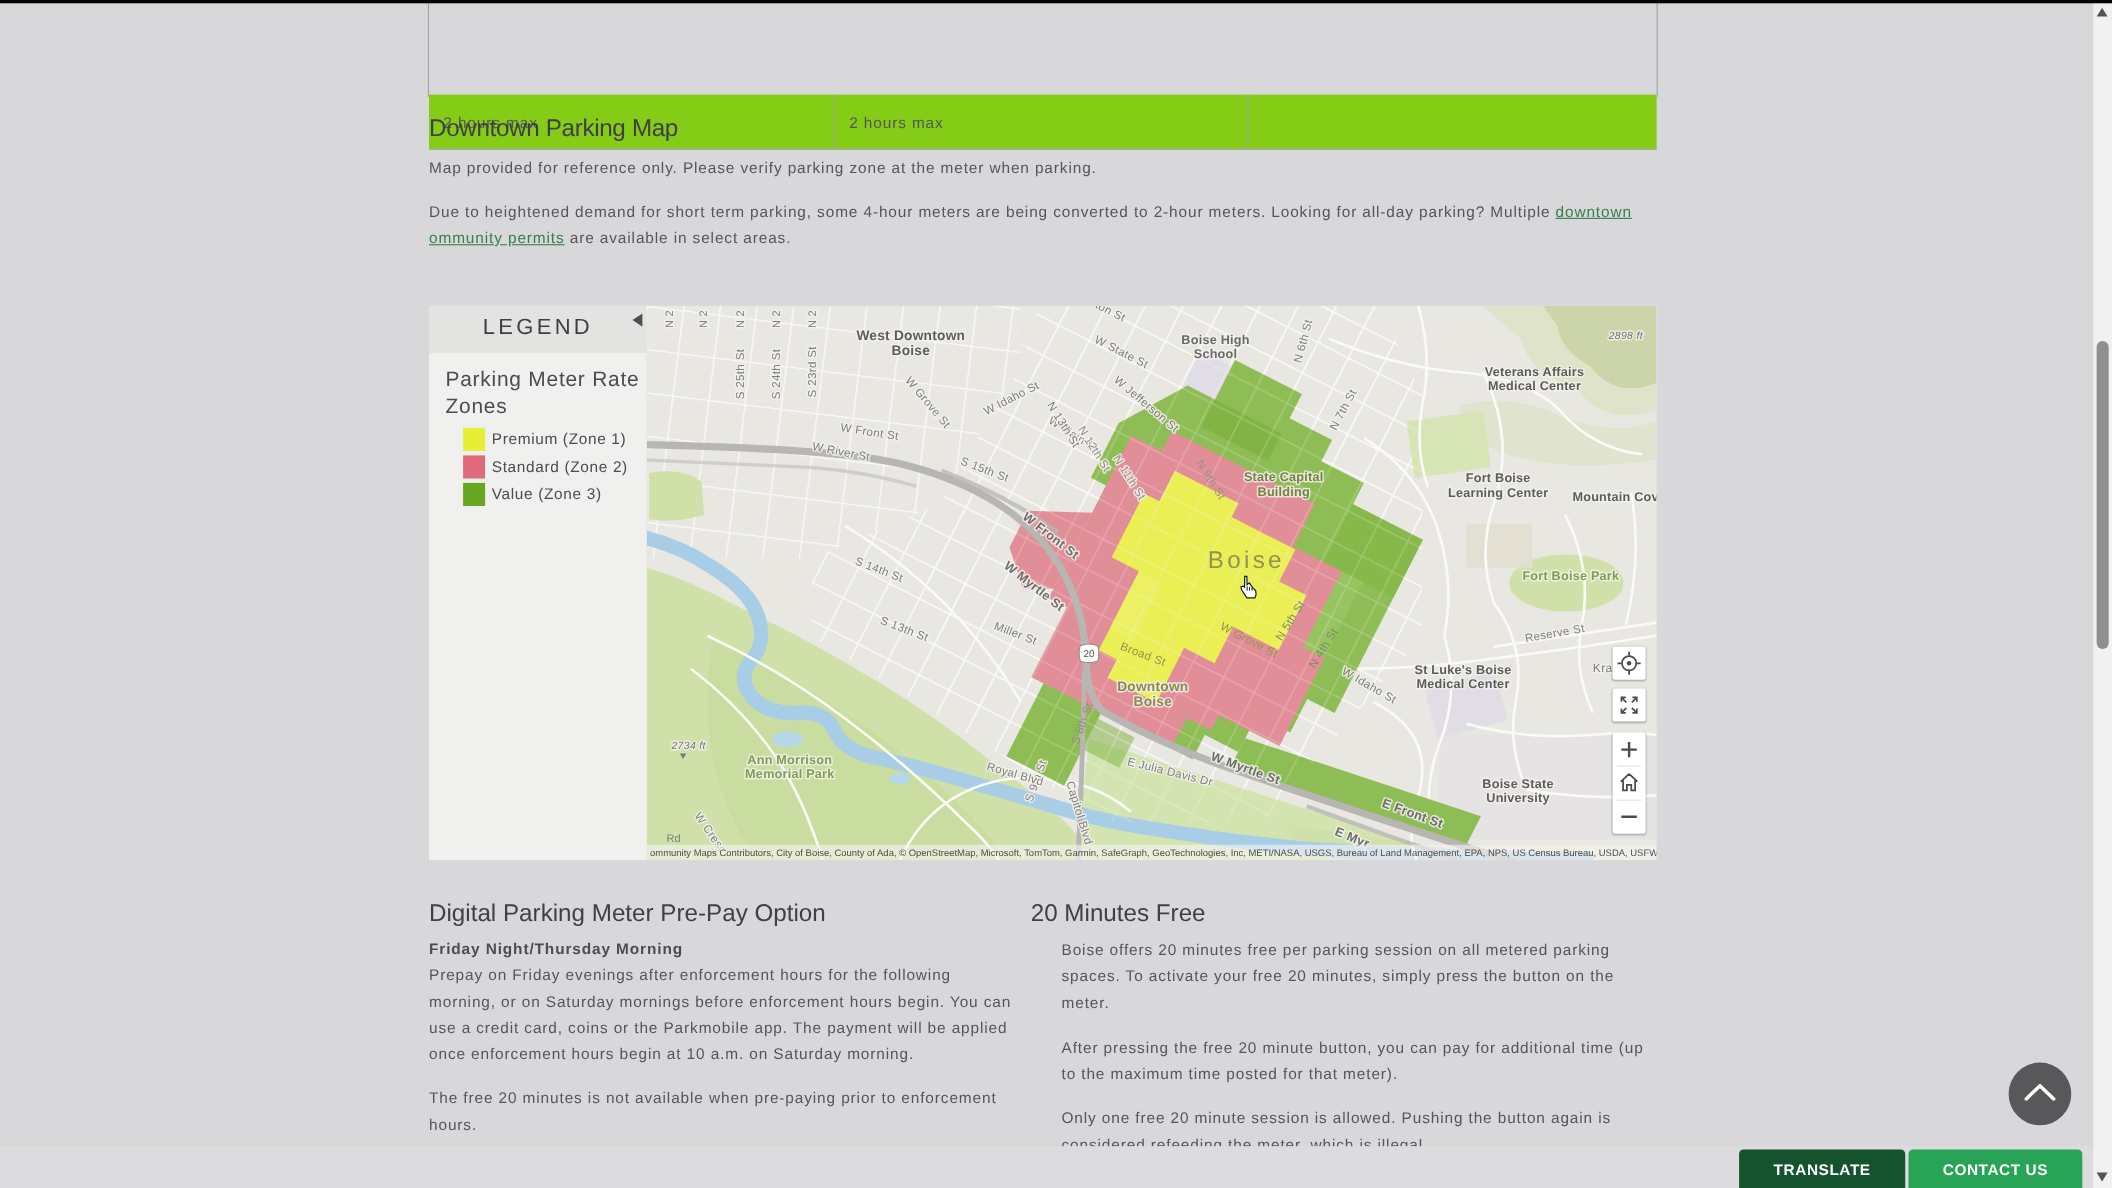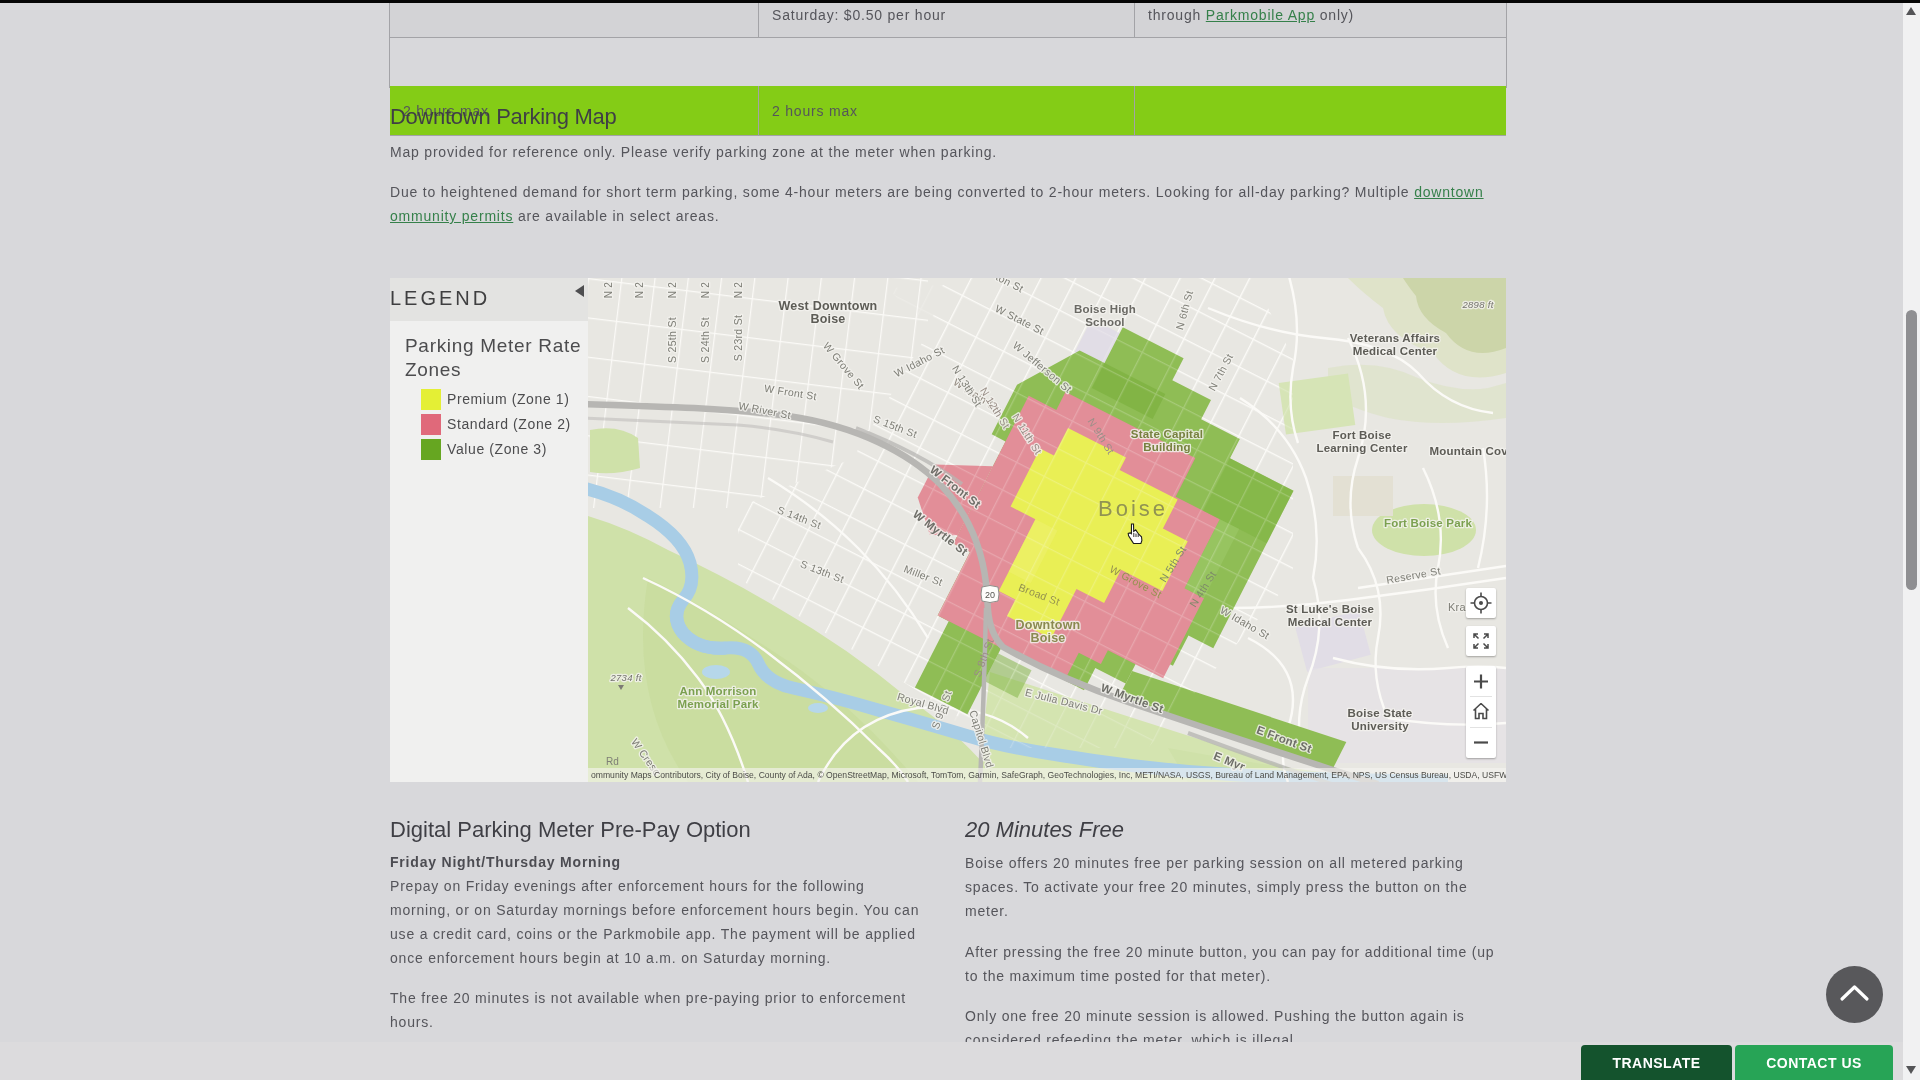--- a/index.html
+++ b/index.html
@@ -20,21 +20,21 @@
 .tc span { position:absolute; left:13px; }
 .trow1 .tc span { top:4px; } .trow2 .tc span { top:17px; }
 a.green { color:#35804a; text-decoration:underline; }
 h2 { position:absolute; font-size:22px; font-weight:normal; color:#3f3f45;
       letter-spacing:0; white-space:nowrap; }
 .body14 { position:absolute; font-size:14px; line-height:24px; color:#55555b;
            letter-spacing:0.8px; }
 
 .legend { left:390px; top:278px; width:198px; height:504px; background:#f0f0ef; }
 .leghdr { left:0; top:0; width:100%; height:43px; background:#e3e3e1; }
-.leghdr .t { position:absolute; left:0; top:9px; width:100%; text-align:left;
+.leghdr .t { position:absolute; left:0; top:9px; width:100%; text-align:center;
    font-size:20px; letter-spacing:3px; color:#3f3f40; }
 .legarr { position:absolute; right:4px; top:7px; width:0; height:0;
    border-top:6px solid transparent; border-bottom:6px solid transparent;
    border-right:9px solid #4e4e50; }
 .legtitle { left:15px; top:56px; font-size:19px; line-height:24px; color:#4c4c4e;
              letter-spacing:0.7px; }
 .legitems { left:31px; top:109px; font-size:14px; color:#4c4c4e;
              letter-spacing:0.6px; white-space:nowrap; }
 .legitems .row { height:25px; position:relative; }
 .sw { position:absolute; left:0; top:2px; width:20px; height:21px; }
@@ -62,29 +62,20 @@
             background:#8f8f92; }
 .sbup { left:1906px; top:7px; width:0; height:0; border-left:5.5px solid transparent;
    border-right:5.5px solid transparent; border-bottom:8px solid #545457; }
 .sbdn { left:1906px; top:1066px; width:0; height:0;
    border-left:5.5px solid transparent; border-right:5.5px solid transparent;
    border-top:8px solid #545457; }
 </style></head><body>
 <div class="abs blacktop"></div>
 
 <div class="abs tbl">
-  <div class="abs trow1">
-    <div class="tc c1"></div>
-    <div class="tc c2">
-        <span>Saturday: $0.50 per hour</span>
-      </div>
-    <div class="tc c3">
-        <span>through <a class="green" href="#">Parkmobile App</a> only)</span>
-      </div>
-  </div>
   <div class="abs trow2">
     <div class="tc c1">
         <span>2 hours max</span>
       </div>
     <div class="tc c2">
         <span>2 hours max</span>
       </div>
   </div>
 </div>
 
@@ -381,21 +372,21 @@
              H17 V52.5 H20.5 V43" stroke-width="1.6"></path>
     <path d="M8 76.5 H22" stroke-width="2.2"></path>
         </g>
       </svg>
     <div class="sep" style="top:30px;"></div>
     <div class="sep" style="top:61px;"></div>
   </div>
 </div>
 
 <h2 style="left:390px; top:817px;">Digital Parking Meter Pre-Pay Option</h2>
-<h2 style="left:965px; top:817px;font-style:italic;">20 Minutes Free</h2>
+<h2 style="left:937px; top:817px;">20 Minutes Free</h2>
 
 <div class="body14" style="left:390px; top:850px;">
 <b style="color:#4c4c52;">Friday Night/Thursday Morning</b><br>
 Prepay on Friday evenings after enforcement hours for the following<br>
 morning, or on Saturday mornings before enforcement hours begin. You can<br>
 use a credit card, coins or the Parkmobile app. The payment will be applied<br>
 once enforcement hours begin at 10 a.m. on Saturday morning.</div>
 <div class="body14" style="left:390px; top:986px;">
 The free 20 minutes is not available when pre-paying prior to enforcement<br>
 hours.</div>

